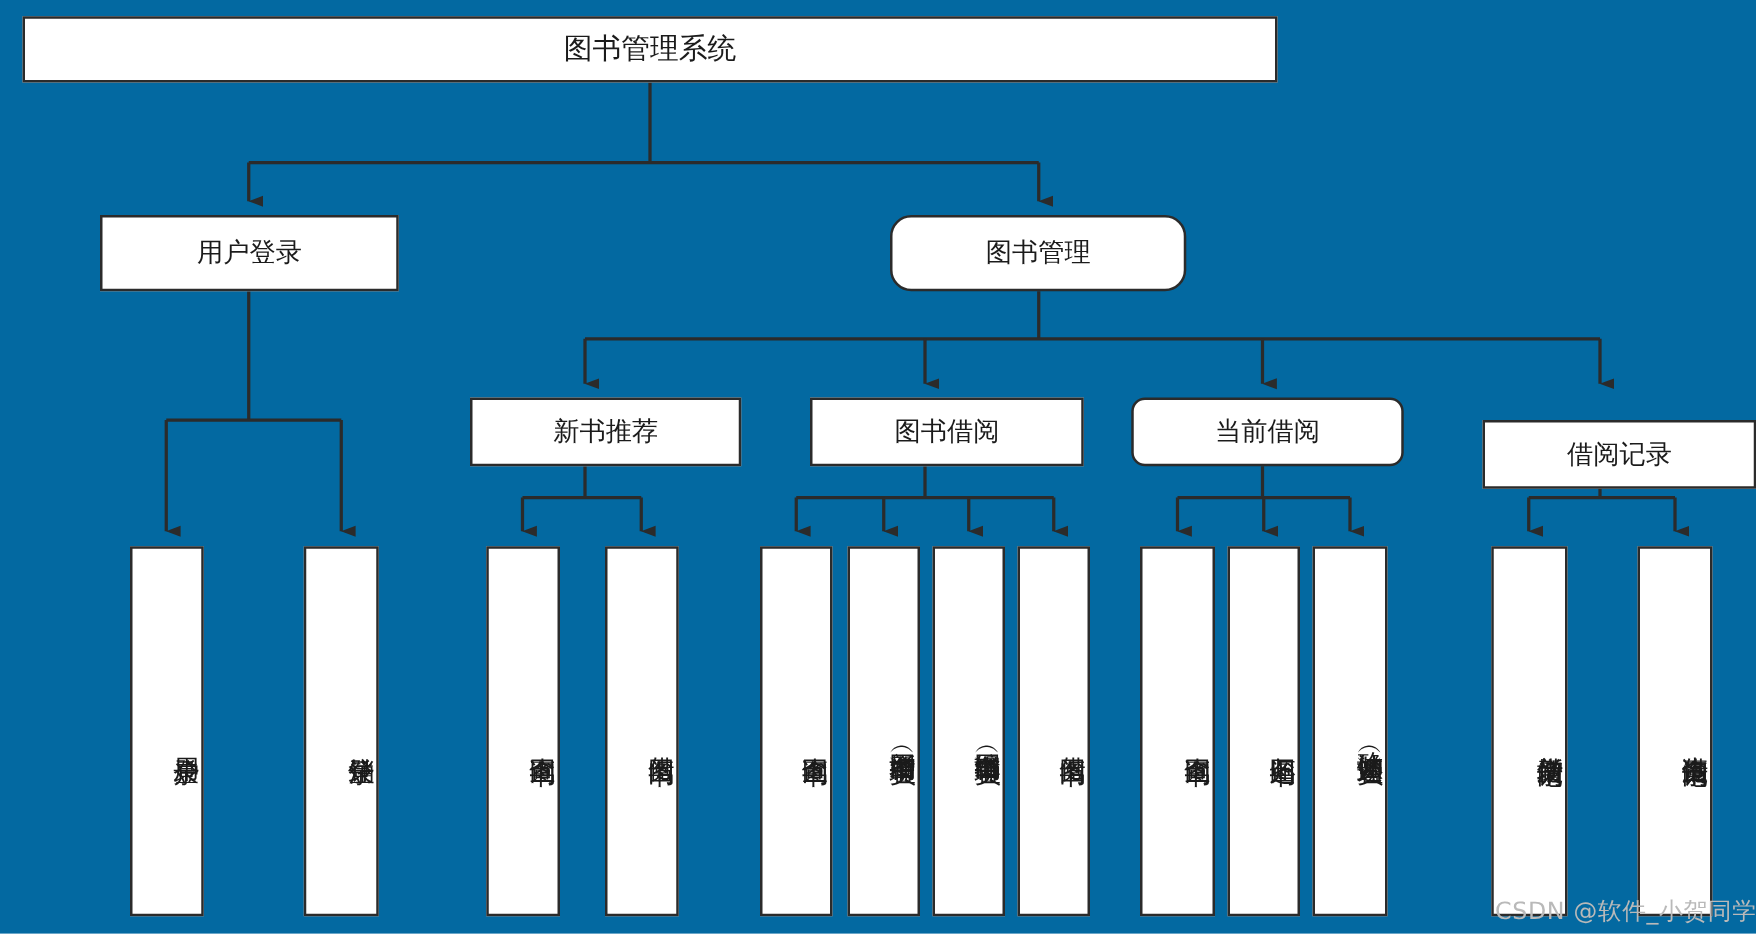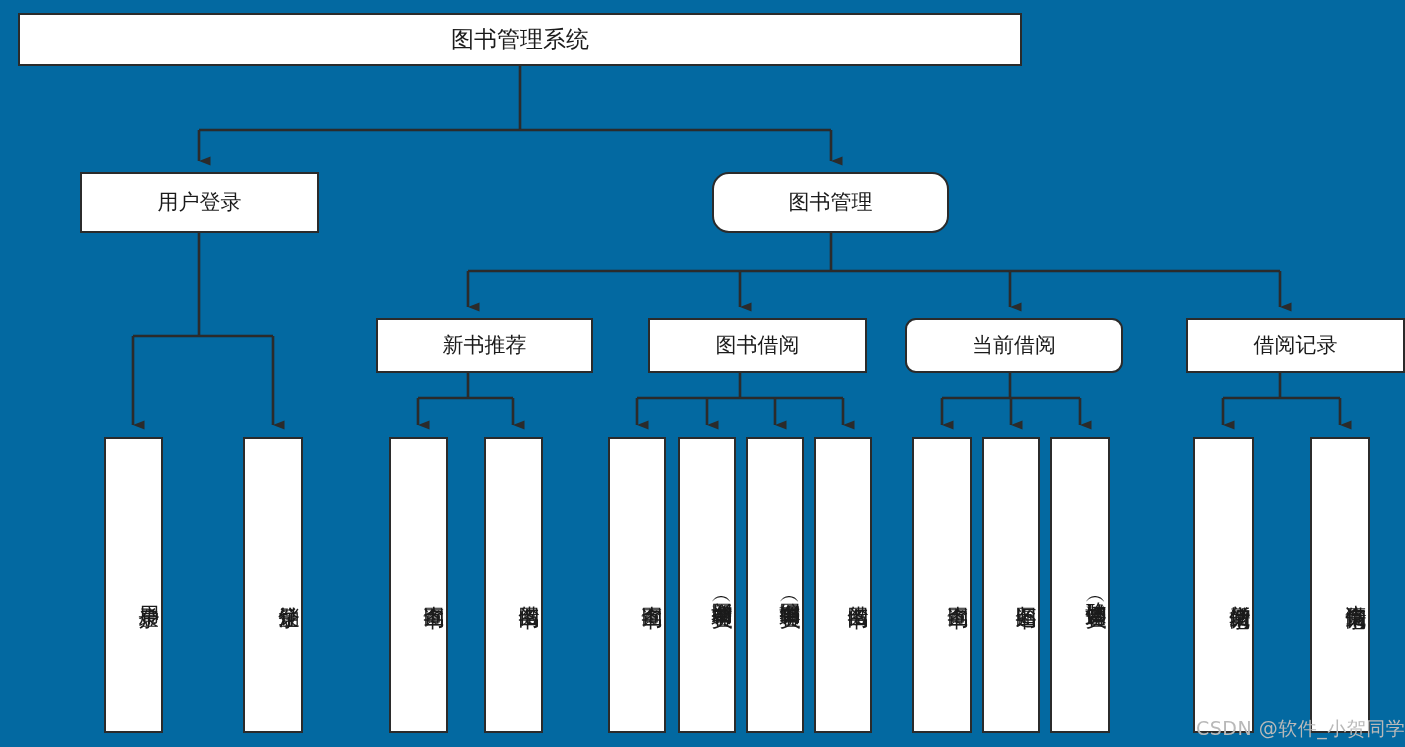--- a/index.html
+++ b/index.html
@@ -129,21 +129,21 @@
   <div class="node node-l2" style="left:80px; top:172px; width:239px; height:61px;">用户登录</div>
 
   <div class="node node-l2" style="left:712px; top:172px; width:237px; height:61px;border-radius:17px;">图书管理</div>
 
   <div class="node node-l3" style="left:360px; top:318px; width:217px; height:55px;">新书推荐</div>
 
   <div class="node node-l3" style="left:632px; top:318px; width:219px; height:55px;">图书借阅</div>
 
   <div class="node node-l3" style="left:889px; top:318px; width:218px; height:55px;border-radius:11px;">当前借阅</div>
 
-  <div class="node node-l3" style="left:1170px; top:318px; width:219px; height:55px;">借阅记录</div>
+  <div class="node node-l3" style="left:1170px; top:336px; width:219px; height:55px;">借阅记录</div>
 
   <div class="node node-leaf" style="left:104px; top:437px; width:59px; height:296px;">用户登录</div>
 
   <div class="node node-leaf" style="left:243px; top:437px; width:60px; height:296px;">注销登录</div>
 
   <div class="node node-leaf" style="left:389px; top:437px; width:59px; height:296px;">查询图书</div>
 
   <div class="node node-leaf" style="left:484px; top:437px; width:59px; height:296px;">借阅图书</div>
 
   <div class="node node-leaf" style="left:608px; top:437px; width:58px; height:296px;">查询图书</div>

